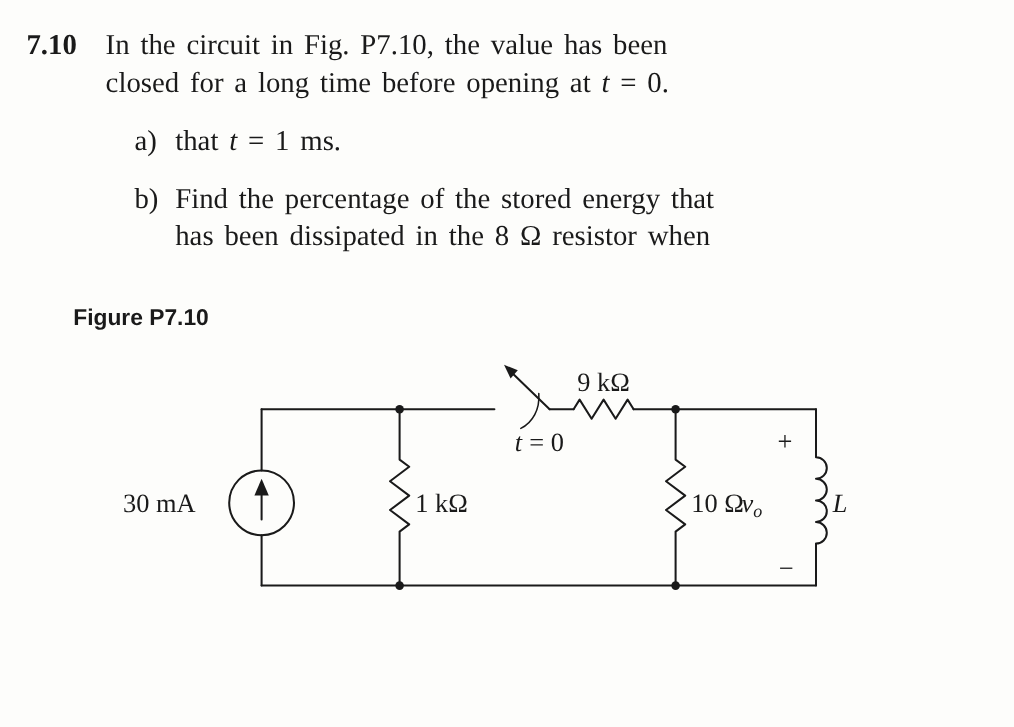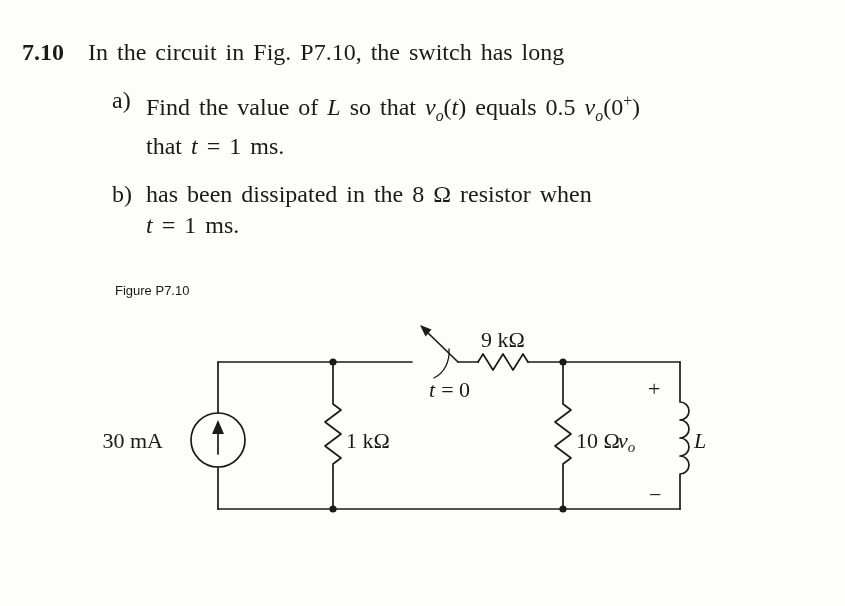--- a/index.html
+++ b/index.html
@@ -4,62 +4,62 @@
 <style>
   * { margin:0; padding:0; box-sizing:border-box; }
   html,body { background:#fdfdfb; }
   body {
     width:845px; height:606px; overflow:hidden;
     font-family:"Liberation Serif", serif;
     color:#1a1a1a;
   }
   .page { position:relative; width:845px; height:606px; padding-top:22px; }
 
-  .prob-head { display:flex; padding-left:22px; font-size:24px; line-height:32px; word-spacing:3px;margin-top:14px; }
+  .prob-head { display:flex; padding-left:22px; font-size:24px; line-height:32px; word-spacing:3px; }
   .prob-num  { font-weight:bold; width:66px; flex:none; }
 
   .part { display:flex; padding-left:112px; margin-top:17px; font-size:24px; line-height:31px; word-spacing:3px; }
   .part-label { width:34px; flex:none; }
 
   .it  { font-style:italic; }
   sub  { font-size:66%; }
   sup  { font-size:66%; }
 
   .figure-label {
     font-family:"Liberation Sans", sans-serif;
-    font-weight:normal; font-size:13px;
-    margin:42px 0 0 115px;
+    font-weight:bold; font-size:19px;
+    margin:42px 0 0 61px;
   }
   svg.circuit { display:block; margin-top:14px; }
 </style>
 </head>
 <body>
 
 <div class="page">
 
   <div class="prob-head">
     <span class="prob-num">7.10</span>
     <div class="prob-intro">
-        <div class="tline"><span>In the circuit in Fig. P7.10, the switch has long</span></div>
+        <div class="tline"><span>In the circuit in Fig. P7.10, the value has been</span></div>
+        <div class="tline"><span>closed for a long time before opening at </span><span class="it">t</span><span> = 0.</span></div>
       </div>
   </div>
 
   <div class="part">
     <span class="part-label">a)</span>
     <div class="part-text">
-        <div class="tline"><span>Find the value of </span><span class="it">L</span><span> so that </span><span class="it">v</span><sub class="it">o</sub><span>(</span><span class="it">t</span><span>) equals 0.5 </span><span class="it">v</span><sub class="it">o</sub><span>(0</span><sup>+</sup><span>)</span></div>
         <div class="tline"><span>that </span><span class="it">t</span><span> = 1 ms.</span></div>
       </div>
   </div>
 
   <div class="part">
     <span class="part-label">b)</span>
     <div class="part-text">
+        <div class="tline"><span>Find the percentage of the stored energy that</span></div>
         <div class="tline"><span>has been dissipated in the 8 Ω resistor when</span></div>
-        <div class="tline"><span class="it">t</span><span> = 1 ms.</span></div>
       </div>
   </div>
 
   <div class="figure-label">Figure P7.10</div>
 
   <svg class="circuit" width="845" height="235" viewBox="0 0 845 235" xmlns="http://www.w3.org/2000/svg">
 
     <g stroke="#1a1a1a" stroke-width="1.7" fill="none" stroke-linecap="round" stroke-linejoin="round">
 
       <path d="M218,50 H412"></path>

